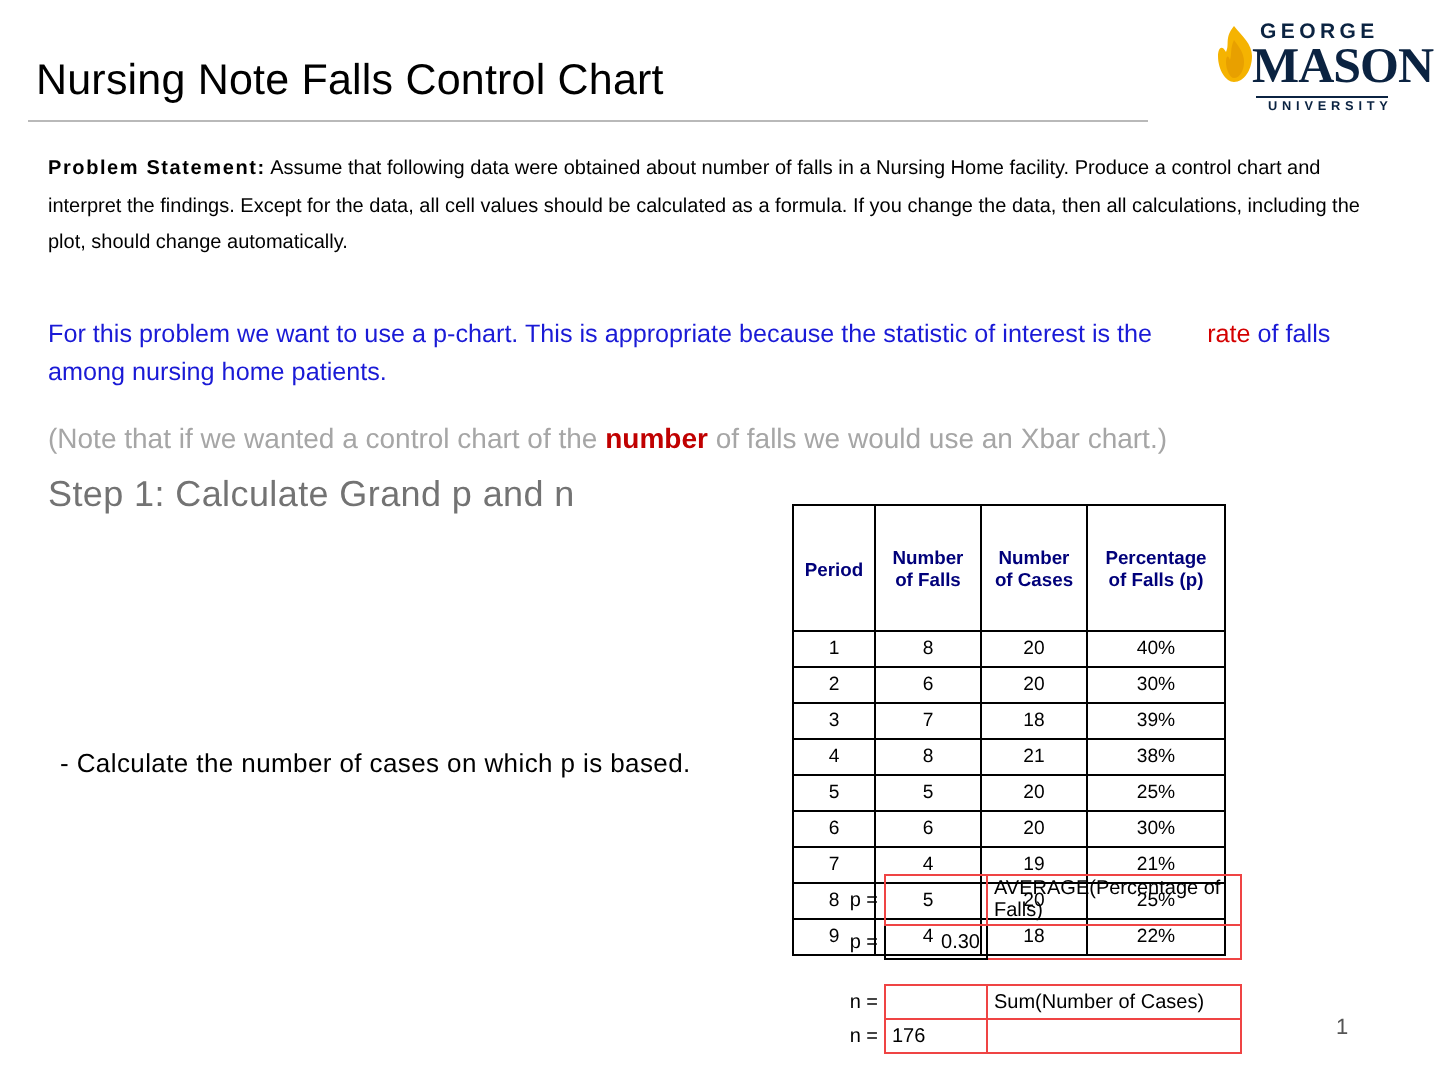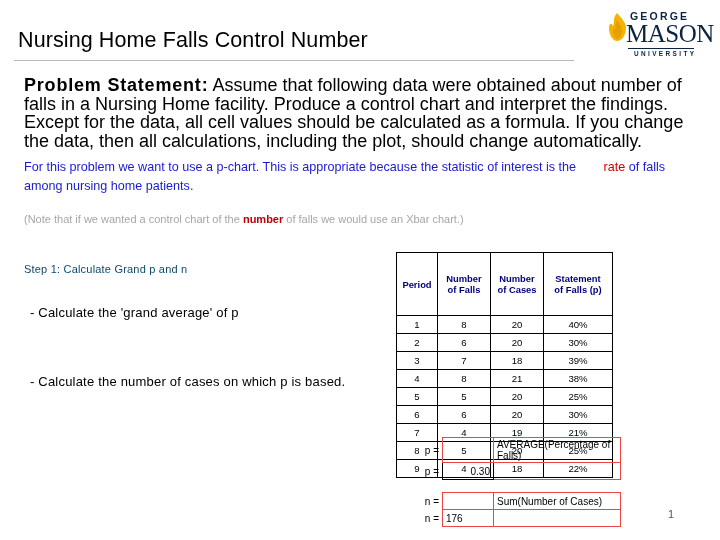--- a/index.html
+++ b/index.html
@@ -56,21 +56,21 @@
     font-size: 10.5px;
     font-weight: bold;
     letter-spacing: 2.2px;
     color: #0b2341;
   }
   .logo-mason {
     position: absolute;
     left: 22px;
     top: 10px;
     font-size: 25px;
-    font-weight: normal;
+    font-weight: bold;
     letter-spacing: -0.5px;
     color: #0b2341;
     font-family: "Liberation Serif", serif;
   }
   .logo-univ {
     position: absolute;
     left: 30px;
     top: 40px;
     font-size: 6.4px;
     font-weight: bold;
@@ -92,21 +92,21 @@
     width: 22px;
     height: 30px;
   }
 
   
   .problem {
     position: absolute;
     left: 24px;
     top: 76px;
     width: 662px;
-    font-size: 18px;
+    font-size: 10px;
     line-height: 18.5px;
     color: #000000;
     text-align: left;
   }
   .problem b { font-weight: bold; letter-spacing: 0.8px; }
 
   .pchart-note {
     position: absolute;
     left: 24px;
     top: 158px;
@@ -115,34 +115,33 @@
     line-height: 18.5px;
     color: #1a1ad6;
   }
   .pchart-note .red { color: #d40000; padding-left: 24px; }
 
   .gray-note {
     position: absolute;
     left: 24px;
     top: 210px;
     width: 660px;
-    font-size: 11px;
+    font-size: 14px;
     line-height: 18px;
     color: #a6a6a6;
   }
   .gray-note .red-bold { color: #c00000; font-weight: bold; }
 
   .step1 {
     position: absolute;
     left: 24px;
     top: 237px;
-    font-size: 11px;
-    color: #0c4a6e;
+    font-size: 18px;
+    color: #737373;
     letter-spacing: 0.2px;
-    margin-top: 26px;
   }
   .bullet {
     position: absolute;
     left: 30px;
     font-size: 13px;
     color: #000000;
     letter-spacing: 0.2px;
   }
   .b1 { top: 272px; }
   .b2 { top: 305px; }
@@ -229,55 +228,54 @@
     <svg class="logo-flame" viewBox="0 0 22 30">
       <path d="M11 1 C6 7 9 10 7 14 C5 10 3 12 3 16 C3 23 7 29 11 29 C16 29 20 23 20 16 C20 10 15 6 11 1 Z" fill="#f5b301"></path>
       <path d="M11 8 C9 12 10 15 9 18 C8 15 7 16 7 19 C7 23 9 27 11 27 C14 27 16 23 16 19 C16 14 13 11 11 8 Z" fill="#e8a000"></path>
     </svg>
     <div class="logo-george">GEORGE</div>
     <div class="logo-mason">MASON</div>
     <div class="logo-univ-rule"></div>
     <div class="logo-univ">UNIVERSITY</div>
   </div>
 
-  <div class="title">Nursing Home Falls Control Number</div>
+  <div class="title">Nursing Note Falls Control Chart</div>
   <div class="title-rule"></div>
 
   <div class="problem">
     <b>Problem Statement:</b><span> Assume that following data were obtained about number of falls in a Nursing Home facility.  Produce a control chart and interpret the findings.  Except for the data, all cell values should be calculated as a formula.  If you change the data, then all calculations, including the plot, should change automatically.</span>
   </div>
 
   <div class="pchart-note">
     <span>For this problem we want to use a p-chart. This is appropriate because the statistic of interest is the </span><span class="red">rate</span><span> of falls among nursing home patients.</span>
   </div>
 
   <div class="gray-note">
     <span>(Note that if we wanted a control chart of the </span><span class="red-bold">number</span><span> of falls we would use an Xbar chart.)</span>
   </div>
 
   <div class="step1">Step 1: Calculate Grand p and n</div>
-  <div class="bullet b2">- Calculate the 'grand average' of p</div>
   <div class="bullet b3">- Calculate the number of cases on which p is based.</div>
 
   <table class="data-table">
     <thead>
       <tr>
         <th class="col-period">
           <span>Period</span>
         </th>
         <th class="col-falls">
           <span>Number</span><br>
           <span>of Falls</span>
         </th>
         <th class="col-cases">
           <span>Number</span><br>
           <span>of Cases</span>
         </th>
         <th class="col-pct">
-          <span>Statement</span><br>
+          <span>Percentage</span><br>
           <span>of Falls (p)</span>
         </th>
       </tr>
     </thead>
     <tbody>
       <tr>
         <td>1</td>
         <td>8</td>
         <td>20</td>
         <td>40%</td>

